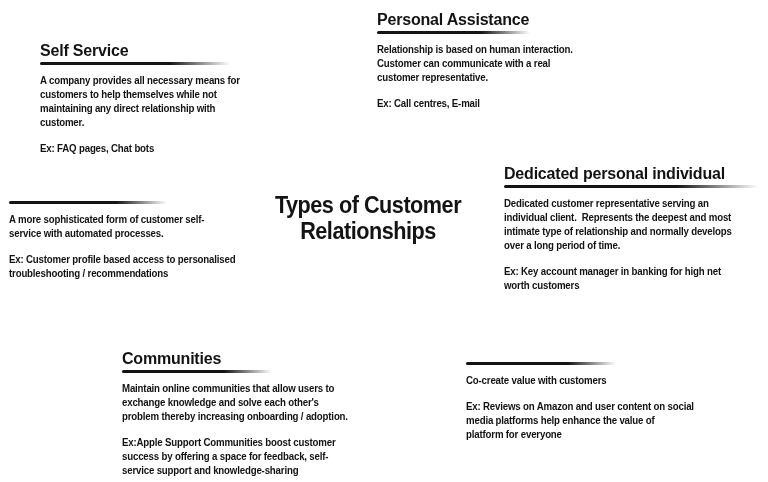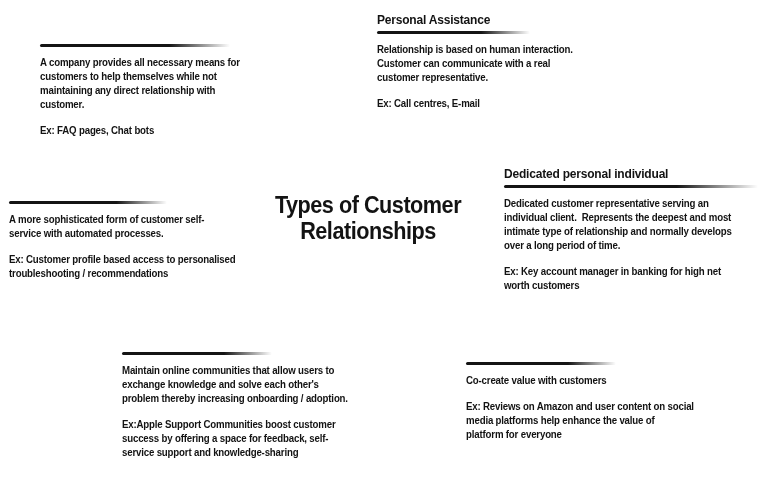--- a/index.html
+++ b/index.html
@@ -8,21 +8,21 @@
     position: relative;
     width: 768px; height: 482px;
     background: #ffffff;
     color: #131313;
     font-family: "Liberation Sans", "DejaVu Sans", sans-serif;
     font-weight: 700;
     overflow: hidden;
   }
   .section { position: absolute; }
   .section h2 {
-    font-size: 12px;
+    font-size: 16px;
     line-height: 18px;
     letter-spacing: -0.2px;
     font-weight: 700;
     white-space: nowrap;
   }
   .underline {
     height: 3px;
     margin-top: 2px;
     border-radius: 3px;
     background: linear-gradient(90deg, #141414 0%, #141414 68%, rgba(20,20,20,0) 100%);
@@ -50,20 +50,21 @@
     transform-origin: 50% 0;
   }
 </style>
 </head>
 <body>
 
 <div class="main-title">Types of Customer
 Relationships</div>
 
 <div class="section" style="left:40px; top:42px; width:240px;">
+  <h2>Self Service</h2>
   <div class="underline" style="width:190px;"></div>
   <p class="desc">A company provides all necessary means for
 customers to help themselves while not
 maintaining any direct relationship with
 customer.</p>
   <p class="example">Ex: FAQ pages, Chat bots</p>
 </div>
 
 <div class="section" style="left:377px; top:11px; width:240px;">
   <h2>Personal Assistance</h2>
@@ -87,20 +88,21 @@
   <div class="underline" style="width:254px;"></div>
   <p class="desc">Dedicated customer representative serving an
 individual client.  Represents the deepest and most
 intimate type of relationship and normally develops
 over a long period of time.</p>
   <p class="example">Ex: Key account manager in banking for high net
 worth customers</p>
 </div>
 
 <div class="section" style="left:122px; top:350px; width:258px;">
+  <h2>Communities</h2>
   <div class="underline" style="width:150px;"></div>
   <p class="desc">Maintain online communities that allow users to
 exchange knowledge and solve each other's
 problem thereby increasing onboarding / adoption.</p>
   <p class="example">Ex:Apple Support Communities boost customer
 success by offering a space for feedback, self-
 service support and knowledge-sharing</p>
 </div>
 
 <div class="section" style="left:466px; top:360px; width:258px;">

